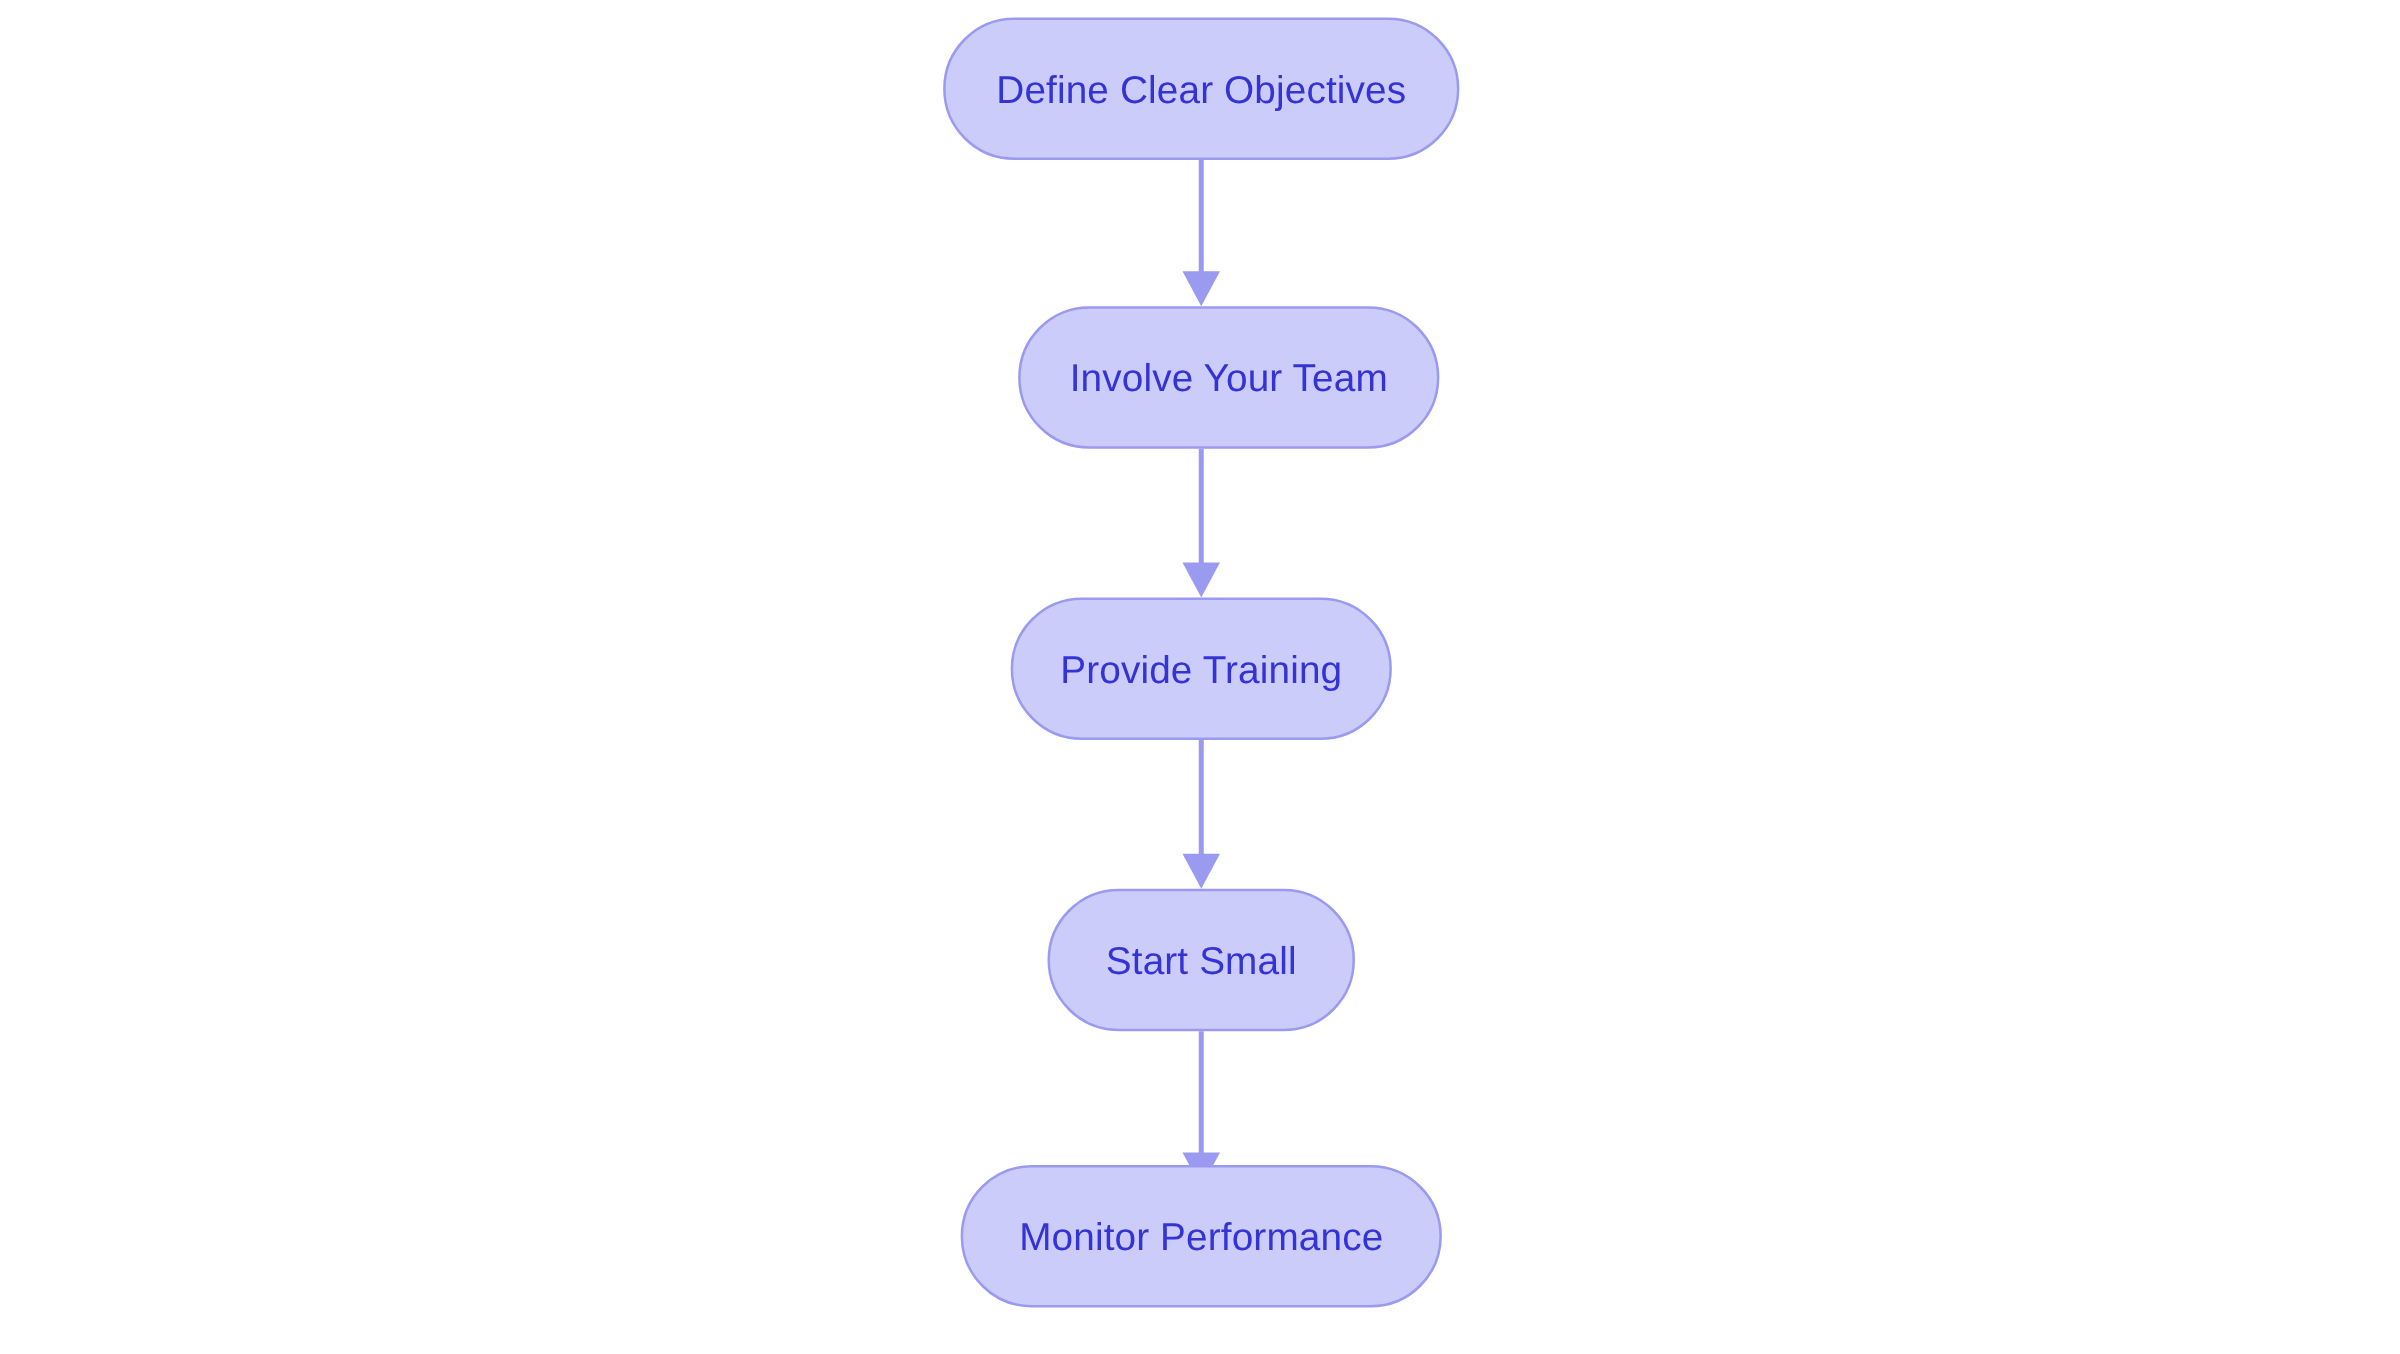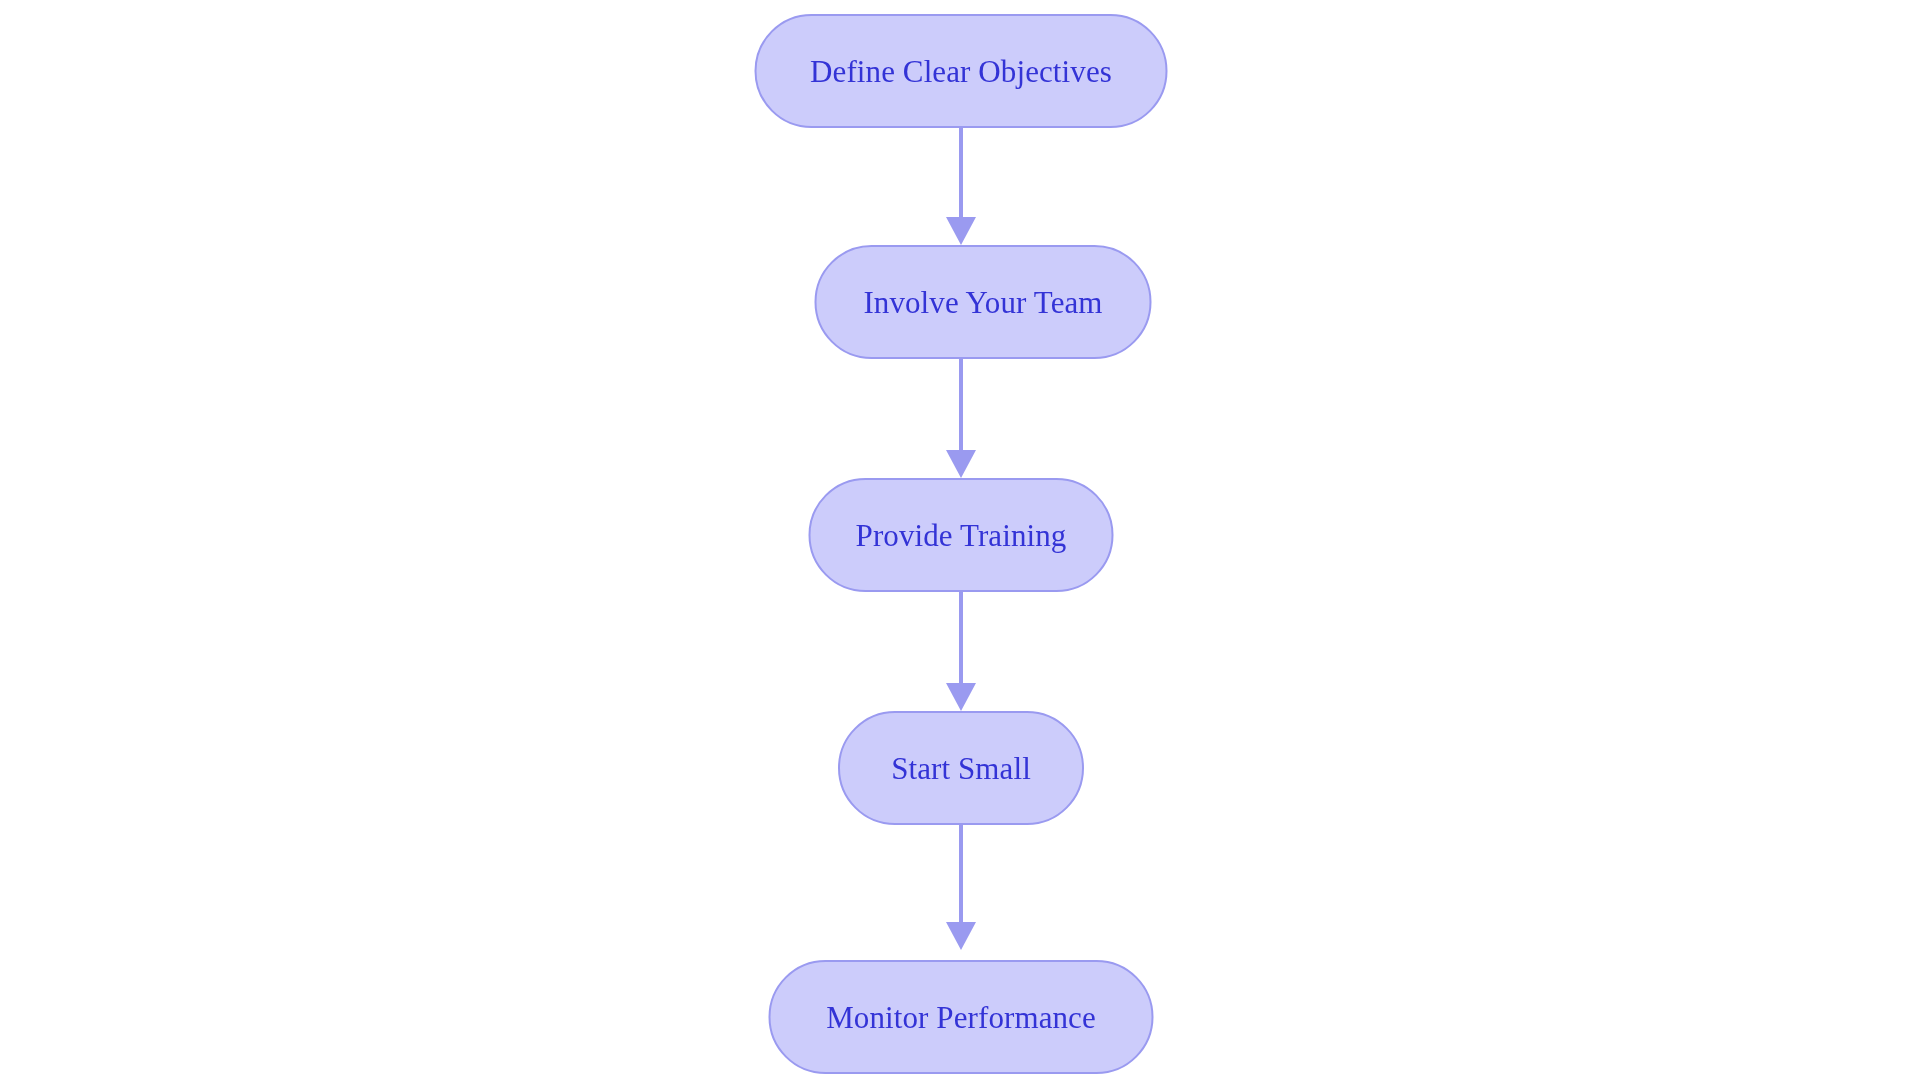--- a/index.html
+++ b/index.html
@@ -26,21 +26,21 @@
     height: 114px;
     border-radius: 57px;
     background: #ccccfb;
     border: 2px solid #9a9af0;
     display: flex;
     align-items: center;
     justify-content: center;
     transform: translateX(-50%);
   }
   .flow-node-label {
-    font-family: Liberation Serif, serif;
+    font-family: Liberation Sans, sans-serif;
     font-size: 31px;
     font-weight: 400;
     color: #3333d6;
     letter-spacing: 0.1px;
     white-space: nowrap;
     line-height: 1;
   }
   .flow-edge {
     position: absolute;
     transform: translateX(-50%);
@@ -89,17 +89,17 @@
   </div>
 
   <div class="flow-node" style="left:961px; top:478px; width:305px;">
     <span class="flow-node-label">Provide Training</span>
   </div>
 
   <div class="flow-node" style="left:961px; top:711px; width:246px;">
     <span class="flow-node-label">Start Small</span>
   </div>
 
-  <div class="flow-node" style="left:961px; top:960px; width:385px;">
+  <div class="flow-node" style="left:961px; top:932px; width:385px;">
     <span class="flow-node-label">Monitor Performance</span>
   </div>
 
 </div>
 
 </body></html>

